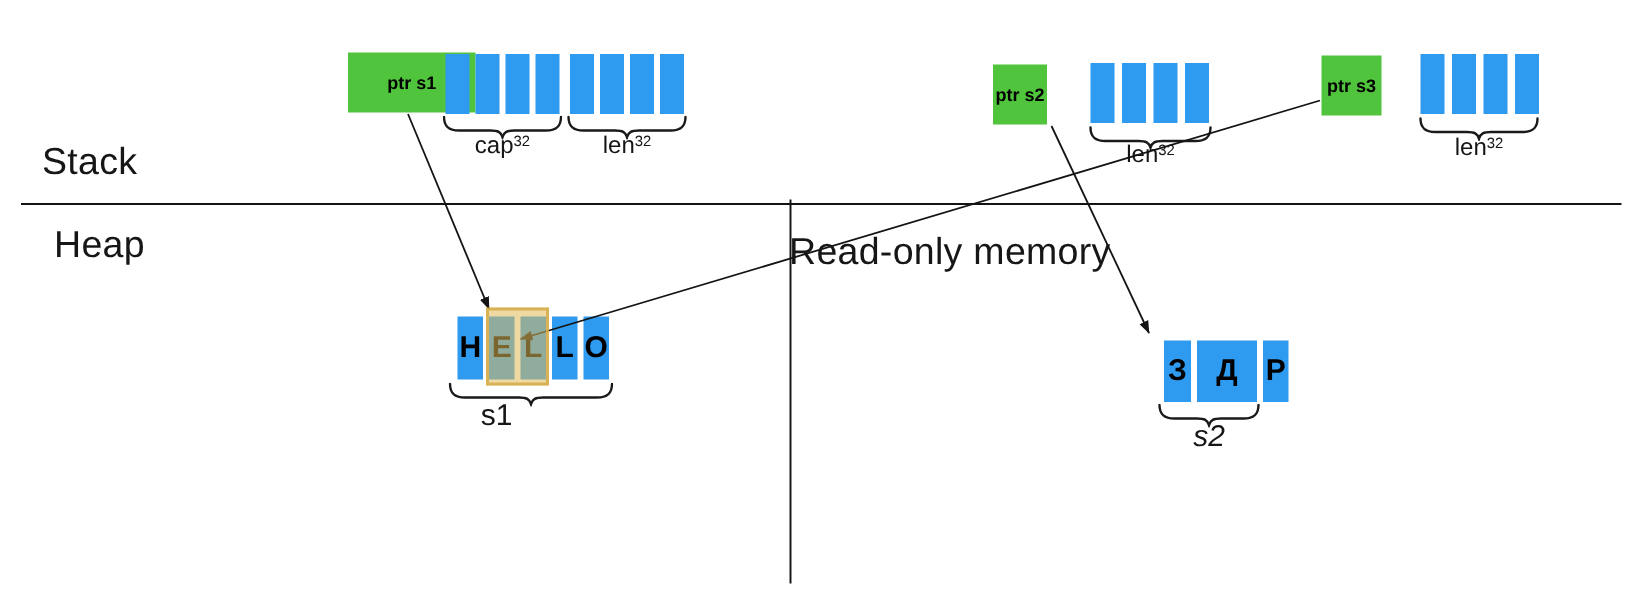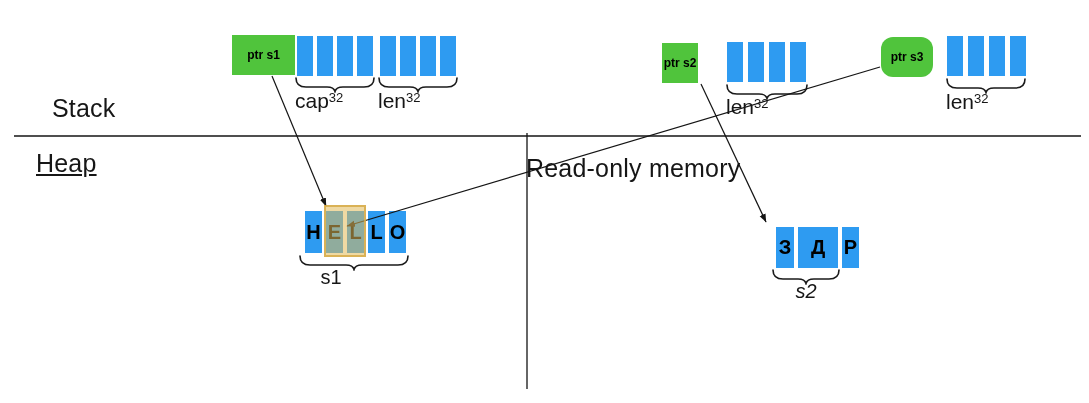--- a/index.html
+++ b/index.html
@@ -9,54 +9,54 @@
     height: 403px;
     background: #ffffff;
     overflow: hidden;
     font-family: "Liberation Sans", sans-serif;
     color: #1a1a1a;
   }
   .abs { position: absolute; }
 
   
   .region-label { font-size: 25px; font-weight: 400; letter-spacing: 0.2px; color: #161616; }
-  #stack-label    { left: 52px;  top: 94px;  }
-  #heap-label     { left: 36px;  top: 149px; text-decoration: underline; }
+  #stack-label    { left: 28px;  top: 94px;  }
+  #heap-label     { left: 36px;  top: 149px; }
   #readonly-label { left: 526px; top: 154px; }
 
   
   .ptr-box {
     background: var(--ptr-green, #50C43C);
     display: flex; align-items: center; justify-content: center;
     font-size: 12px; font-weight: 700; color: #000;
-    width: 63px; height: 40px;
+    width: 85px; height: 40px;
   }
   #ptr-s1 { left: 232px; top: 35px; }
   #ptr-s2 { left: 662px; top: 43px; width: 36px; }
-  #ptr-s3 { left: 881px; top: 37px; width: 52px; border-radius: 12px; }
+  #ptr-s3 { left: 881px; top: 37px; width: 40px; }
 
   
   .bars { display: flex; gap: 4px; }
   .bars .bar { width: 16px; height: 40px; background: var(--bar-blue, #2E9BF1); }
   #bars-cap-s1 { left: 297px; top: 36px; }
   #bars-len-s1 { left: 380px; top: 36px; }
   #bars-len-s2 { left: 727px; top: 42px; gap: 5px; }
   #bars-len-s3 { left: 947px; top: 36px; gap: 5px; }
 
   
   .brace { height: 16px; }
   #brace-cap-s1 { left: 295px; top: 77px;  width: 80px;  }
   #brace-len-s1 { left: 378px; top: 77px;  width: 80px;  }
   #brace-len-s2 { left: 726px; top: 84px;  width: 82px;  }
   #brace-len-s3 { left: 946px; top: 78px;  width: 80px;  }
   #brace-str-s1 { left: 299px; top: 255px; width: 110px; }
   #brace-str-s2 { left: 772px; top: 269px; width: 68px;  }
 
   
-  .mlabel { font-size: 21px; font-weight: 400; color: #161616; }
+  .mlabel { font-size: 16px; font-weight: 400; text-align: center; color: #161616; }
   .mlabel sup { font-size: 0.62em; vertical-align: 0.45em; }
   #lbl-cap-s1 { left: 295px; top: 89px; width: 80px; }
   #lbl-len-s1 { left: 378px; top: 89px; width: 80px; }
   #lbl-len-s2 { left: 726px; top: 95px; width: 82px; }
   #lbl-len-s3 { left: 946px; top: 90px; width: 80px; }
 
   
   .slabel { font-size: 20px; font-weight: 400; text-align: center; color: #161616; }
   #lbl-str-s1 { left: 299px; top: 266px; width: 64px; }
   #lbl-str-s2 { left: 772px; top: 280px; width: 68px; font-style: italic; }

